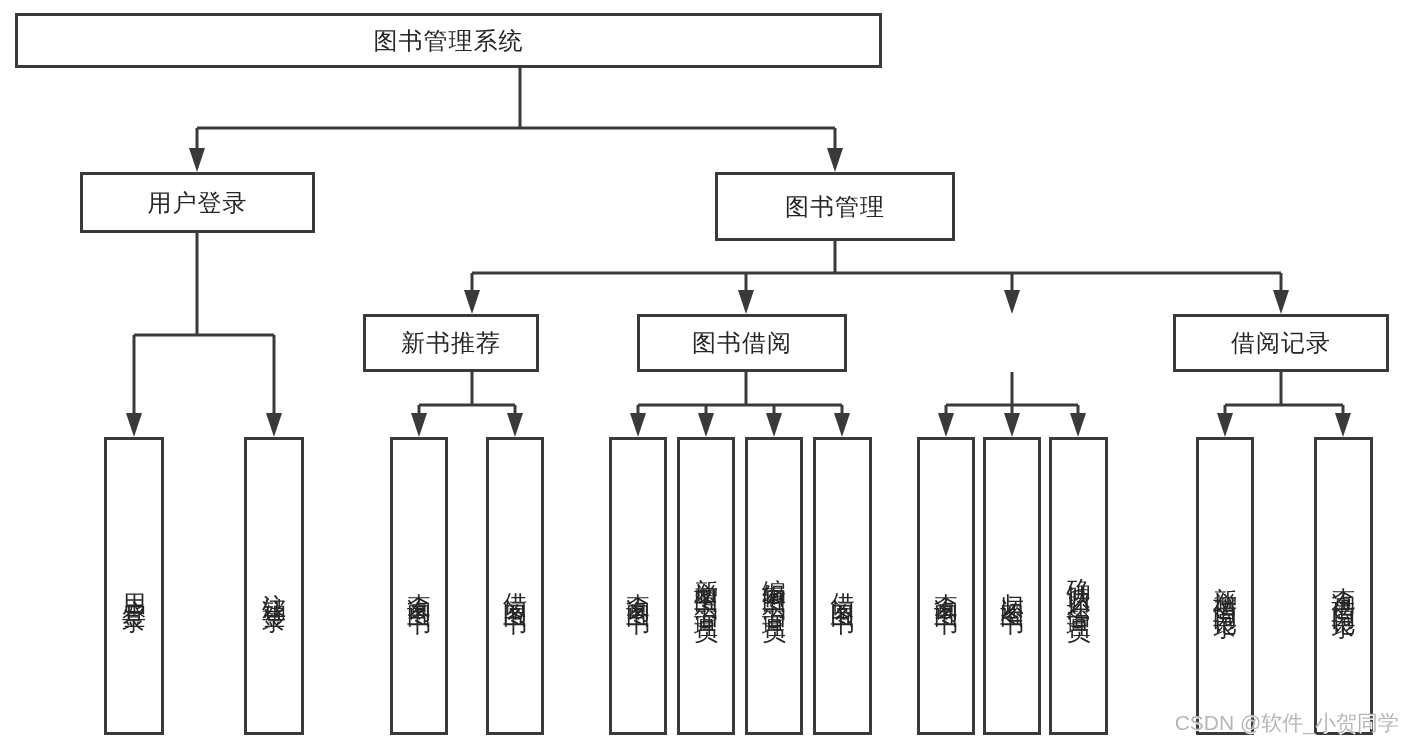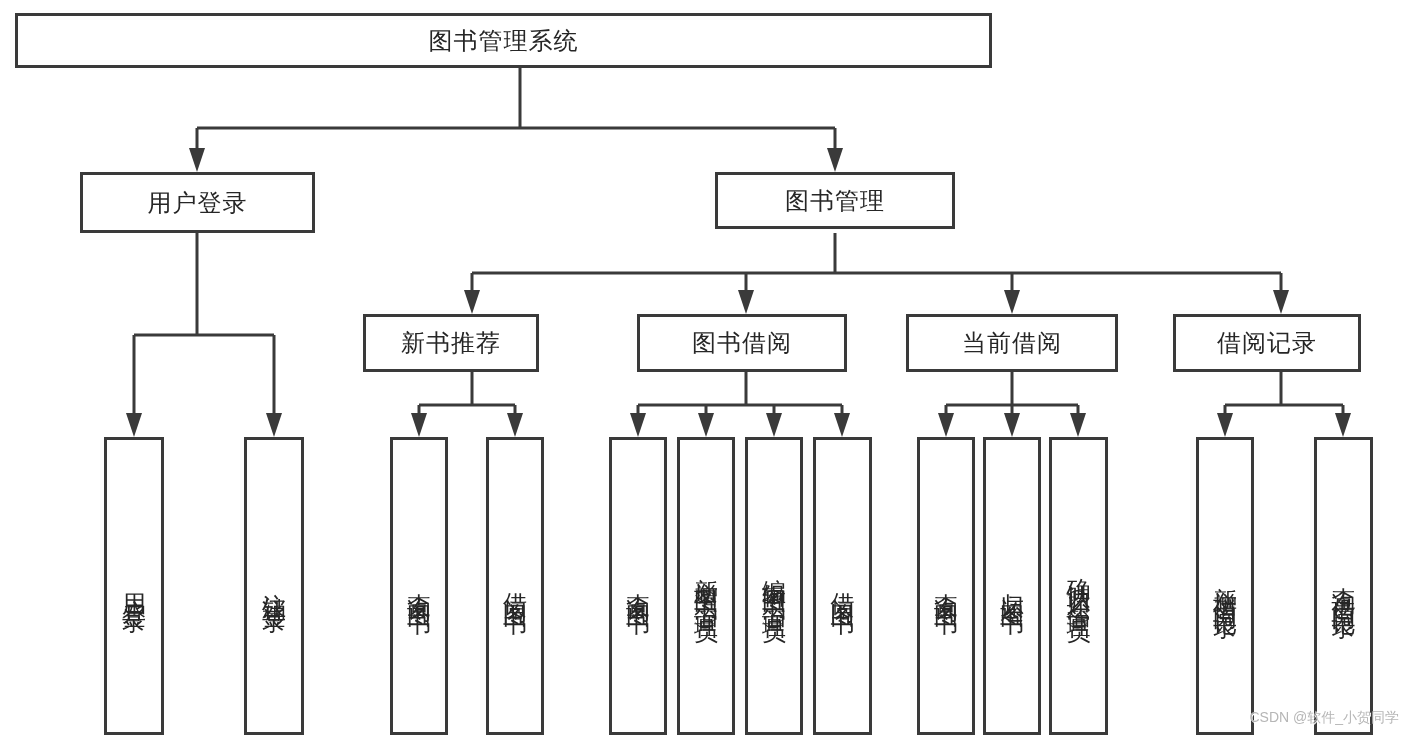--- a/index.html
+++ b/index.html
@@ -32,47 +32,47 @@
   }
   .h{font-size:24px;letter-spacing:1px;white-space:nowrap;}
   .v{
     writing-mode:vertical-rl;
     text-orientation:mixed;
     font-size:24px;
     letter-spacing:6px;
     line-height:1;
   }
   
-  .b-root      {left:15px;  top:13px;  width:977px; height:55px;}
+  .b-root      {left:15px;  top:13px;  width:867px; height:55px;}
   
   .b-l2-0      {left:80px;  top:172px; width:235px;  height:61px;}
-  .b-l2-1      {left:715px; top:172px; width:240px;  height:57px;}
+  .b-l2-1      {left:715px; top:172px; width:240px;  height:69px;}
   
   .b-l3-0      {left:363px; top:314px; width:176px;  height:58px;}
   .b-l3-1      {left:637px; top:314px; width:210px;  height:58px;}
   .b-l3-2      {left:906px; top:314px; width:212px;  height:58px;}
-  .b-l3-3      {left:1173px;top:314px; width:188px;  height:58px;}
+  .b-l3-3      {left:1173px;top:314px; width:216px;  height:58px;}
   
   .b-l4-0 {left:104px;  top:437px; width:60px; height:298px;}
   .b-l4-1 {left:244px;  top:437px; width:60px; height:298px;}
   .b-l4-2 {left:390px;  top:437px; width:58px; height:298px;}
   .b-l4-3 {left:486px;  top:437px; width:58px; height:298px;}
   .b-l4-4 {left:609px;  top:437px; width:58px; height:298px;}
   .b-l4-5 {left:677px;  top:437px; width:58px; height:298px;}
   .b-l4-6 {left:745px;  top:437px; width:58px; height:298px;}
   .b-l4-7 {left:813px;  top:437px; width:59px; height:298px;}
   .b-l4-8 {left:917px;  top:437px; width:58px; height:298px;}
   .b-l4-9 {left:983px;  top:437px; width:58px; height:298px;}
   .b-l4-10{left:1049px; top:437px; width:59px; height:298px;}
   .b-l4-11{left:1196px; top:437px; width:58px; height:298px;}
   .b-l4-12{left:1314px; top:437px; width:59px; height:298px;}
   .watermark{
     position:absolute;
-    right:6px;bottom:20px;
-    font-size:14px;
+    right:6px;bottom:10px;
+    font-size:21px;
     color:var(--wm);
     text-shadow:1px 1px 0 #fff;
     z-index:5;
     white-space:nowrap;
   }
 </style>
 </head>
 <body>
 
 <div class="stage">
@@ -123,23 +123,20 @@
   <div class="node h b-l2-1">
     <span>图书管理</span>
   </div>
 
   <div class="node h b-l3-0">
     <span>新书推荐</span>
   </div>
   <div class="node h b-l3-1">
     <span>图书借阅</span>
   </div>
-  <div class="node h b-l3-2">
-    <span>当前借阅</span>
-  </div>
   <div class="node h b-l3-3">
     <span>借阅记录</span>
   </div>
 
   <div class="node v b-l4-0">
     <span>用户登录</span>
   </div>
   <div class="node v b-l4-1">
     <span>注销登录</span>
   </div>

